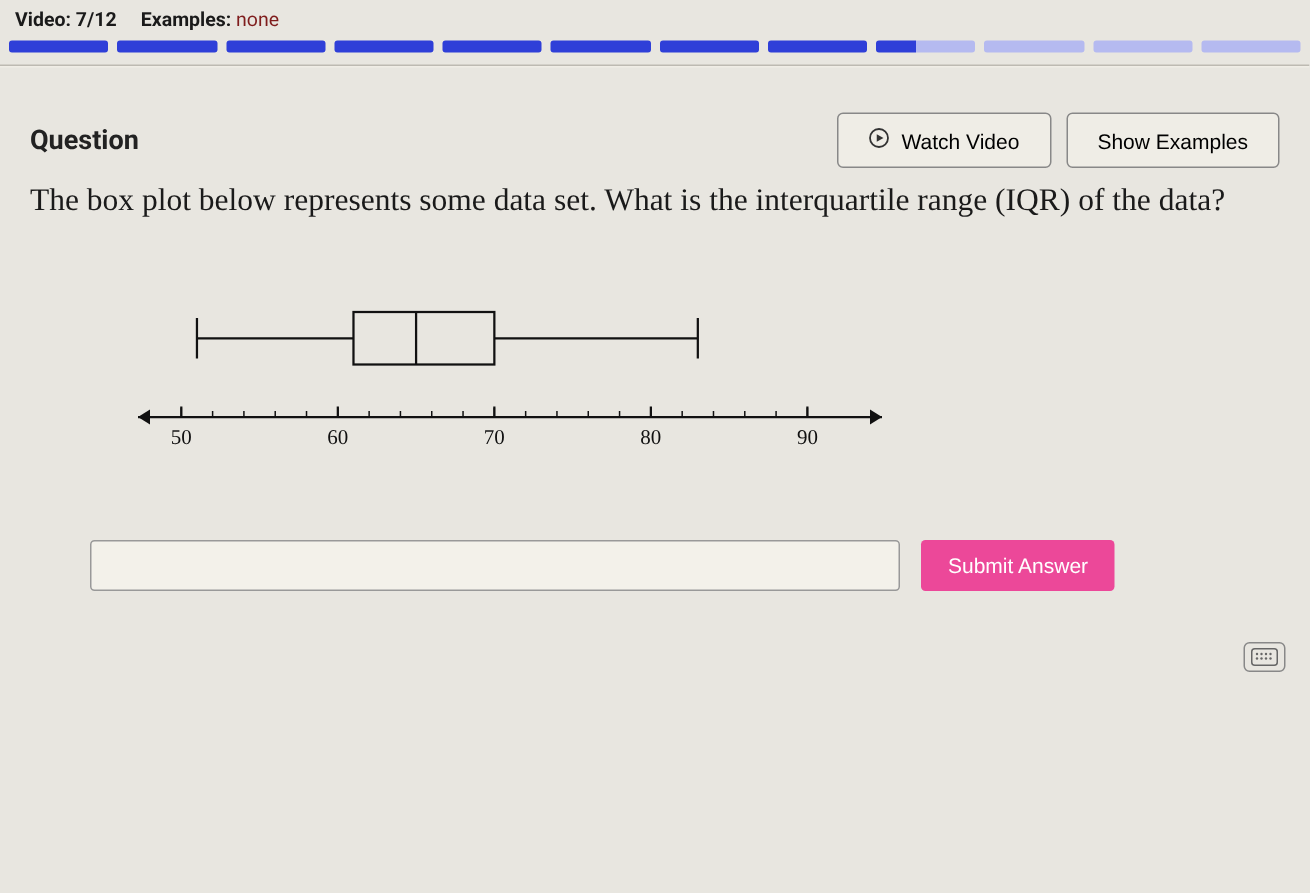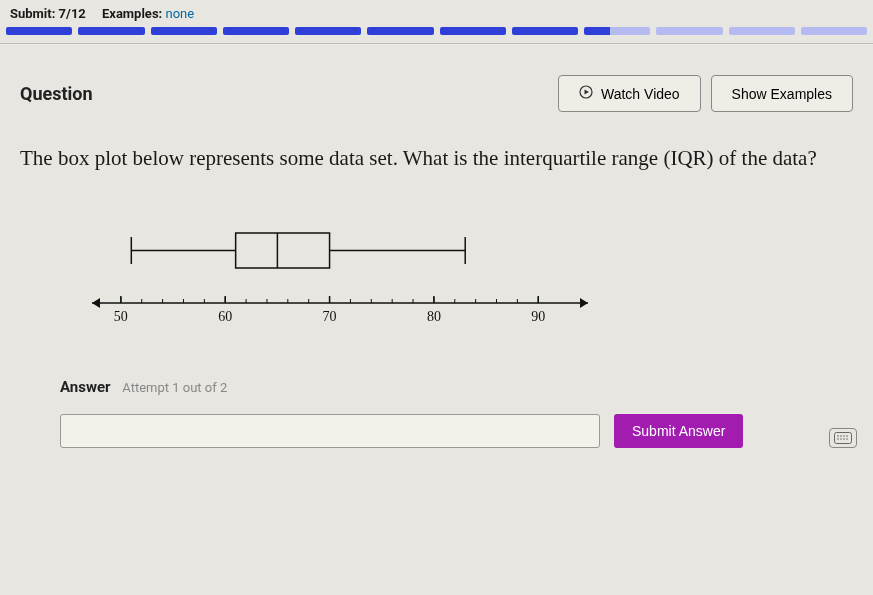--- a/index.html
+++ b/index.html
@@ -10,41 +10,41 @@
     height: 595px;
     overflow: hidden;
     color: #222;
   }
   .topbar {
     padding: 6px 10px 4px 10px;
     font-size: 13px;
     font-weight: 700;
     color: #1a1a1a;
   }
-  .topbar .pen-val { font-weight: 400; color:#0369a1; }
+  .topbar .pen-val { font-weight: 400; color:#7f1d1d; }
   .progress {
     display: flex;
     gap: 6px;
     padding: 2px 6px 8px 6px;
     border-bottom: 1px solid #bdbab2;
   }
   .seg {
     height: 8px;
     flex: 1;
     border-radius: 2px;
   }
   .seg.done { background: #2f3fd8; }
   .seg.current { background: linear-gradient(to right,#2f3fd8 40%,#b5baf0 40%); }
   .seg.todo { background: #b5baf0; }
   .content { padding: 30px 20px 0 20px; border-top: 1px solid #f0ede6; }
   .qrow {
     display: flex;
     align-items: center;
     justify-content: space-between;
-    margin-bottom: 32px;
+    margin-bottom: 7px;
   }
   .qtitle { font-size: 18px; font-weight: 700; }
   .btns { display: flex; gap: 10px; }
   .btn {
     border: 1px solid #888;
     background: #efede6;
     font-size: 14px;
     padding: 9px 20px;
     border-radius: 4px;
     cursor: pointer;
@@ -64,21 +64,21 @@
   .ans-input {
     flex: 0 0 540px;
     height: 34px;
     border: 1px solid #999;
     border-radius: 3px;
     background: #f3f1ea;
     padding: 0 8px;
     font-size: 14px;
   }
   .submit {
-    background: #a21caf;
+    background: #ec4899;
     color: #fff;
     border: none;
     border-radius: 3px;
     padding: 9px 18px;
     font-size: 14px;
     cursor: pointer;
   }
   .kbd {
     position: absolute;
     right: 16px;
@@ -88,21 +88,21 @@
     background:#e8e6e0;
     display:flex; align-items:center; justify-content:center;
     font-size:11px; color:#555;
     cursor:pointer;
   }
 </style>
 </head>
 <body>
 
 <div class="topbar">
-  <span>Submit:</span>
+  <span>Video:</span>
   <span>7/12</span>
   &nbsp;&nbsp;&nbsp;
   <span>Examples:</span>
   <span class="pen-val">none</span>
 </div>
 
 <div class="progress" id="progress">
     <div class="seg done"></div>
     <div class="seg done"></div>
     <div class="seg done"></div>
@@ -176,26 +176,20 @@
         <text x="458.2608695652174" y="118" text-anchor="middle" font-size="14" fill="#111" font-family="Georgia,serif">90</text>
         <line x1="51.30434782608695" y1="47.5" x2="155.65217391304347" y2="47.5" stroke="#111" stroke-width="1.5"></line>
         <line x1="249.56521739130434" y1="47.5" x2="385.21739130434787" y2="47.5" stroke="#111" stroke-width="1.5"></line>
         <line x1="51.30434782608695" y1="34" x2="51.30434782608695" y2="61" stroke="#111" stroke-width="1.5"></line>
         <line x1="385.21739130434787" y1="34" x2="385.21739130434787" y2="61" stroke="#111" stroke-width="1.5"></line>
         <rect x="155.65217391304347" y="30" width="93.91304347826087" height="35" fill="none" stroke="#111" stroke-width="1.5"></rect>
         <line x1="197.39130434782606" y1="30" x2="197.39130434782606" y2="65" stroke="#111" stroke-width="1.5"></line>
       </svg>
   </div>
 
-  <div class="answer-row">
-    <span class="answer-label">
-      <b>Answer</b>
-      <span class="att">Attempt 1 out of 2</span>
-    </span>
-  </div>
 
   <div class="input-row">
     <input class="ans-input" type="text" value="" style="">
     <button class="submit">Submit Answer</button>
   </div>
 </div>
 
 <div class="kbd">
   <svg width="18" height="12" viewBox="0 0 18 12">
       <rect x="0.5" y="0.5" width="17" height="11" rx="2" fill="none" stroke="#666"></rect>

